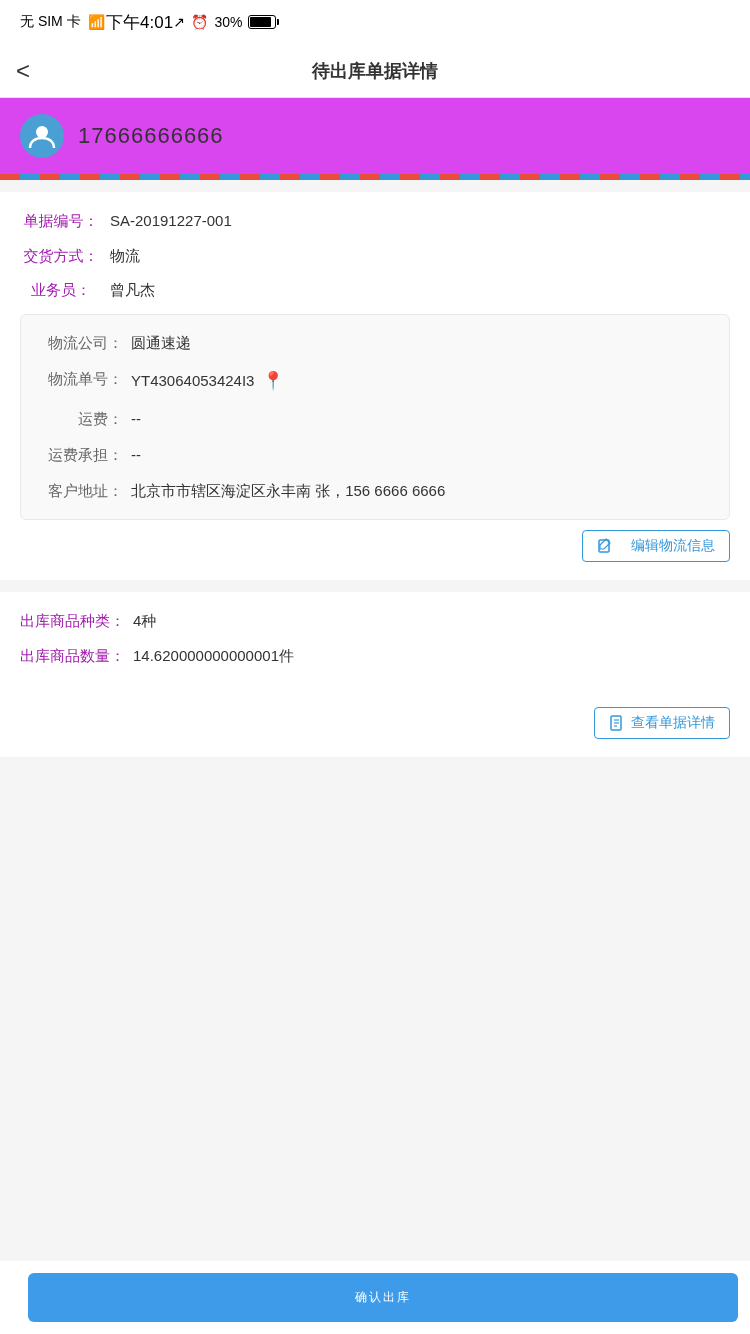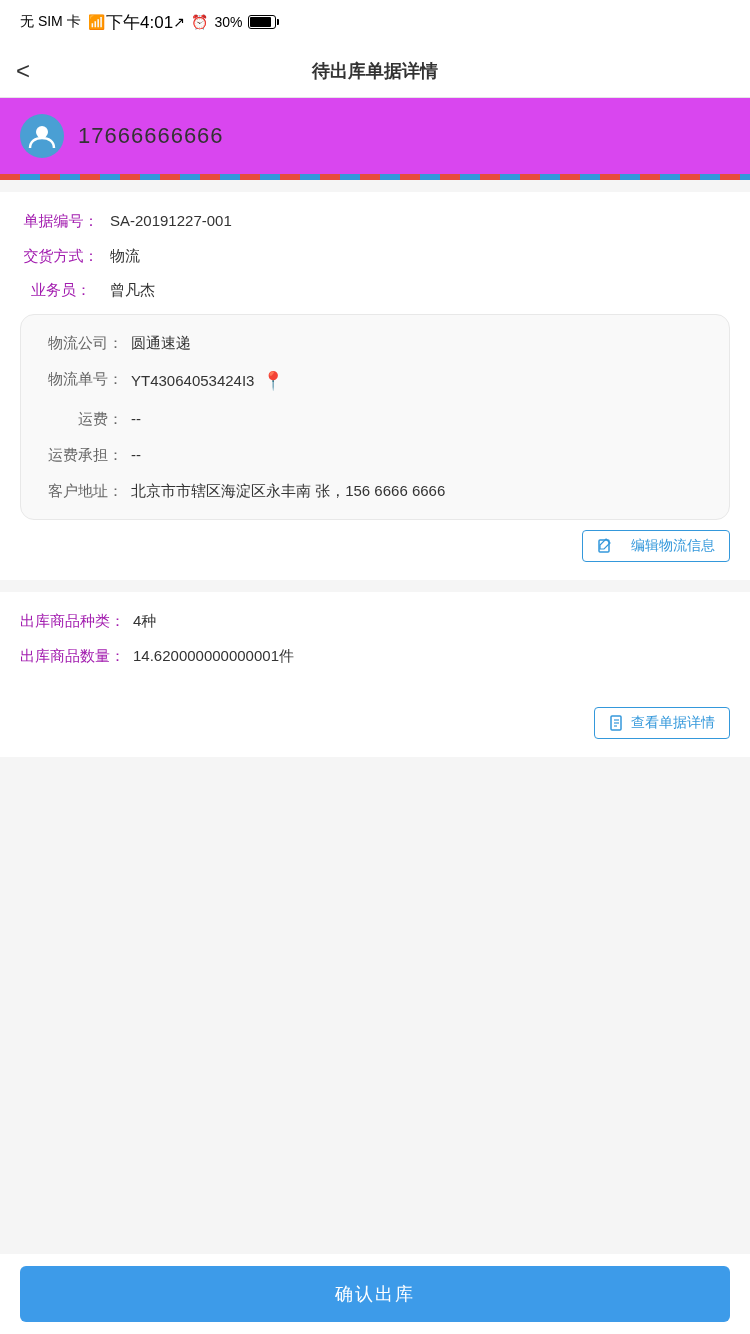--- a/index.html
+++ b/index.html
@@ -121,21 +121,21 @@
     }
     .info-value {
       color: #333;
       flex: 1;
     }
 
     
     .logistics-box {
       background: #f9f9f9;
       border: 1px solid #e8e8e8;
-      border-radius: 14px;
+      border-radius: 6px;
       margin: 12px 0 0 0;
       padding: 16px 20px;
     }
     .logistics-row {
       display: flex;
       align-items: flex-start;
       margin-bottom: 12px;
       font-size: 15px;
       line-height: 1.6;
     }
@@ -210,26 +210,27 @@
       bottom: 0;
       left: 0;
       width: 750px;
       background: #fff;
       padding: 12px 20px;
     }
     .confirm-btn {
       width: 100%;
       background: #3d9be9;
       color: #fff;
-      font-size: 18px;
+      font-size: 12px;
       border: none;
       border-radius: 6px;
       padding: 16px 0;
       cursor: pointer;
       letter-spacing: 2px;
+      margin-left: 8px;
     }
   </style>
 </head>
 <body>
 
 <div class="status-bar">
   <div class="status-left">
     <span>无 SIM 卡</span>
     <span>📶</span>
   </div>

